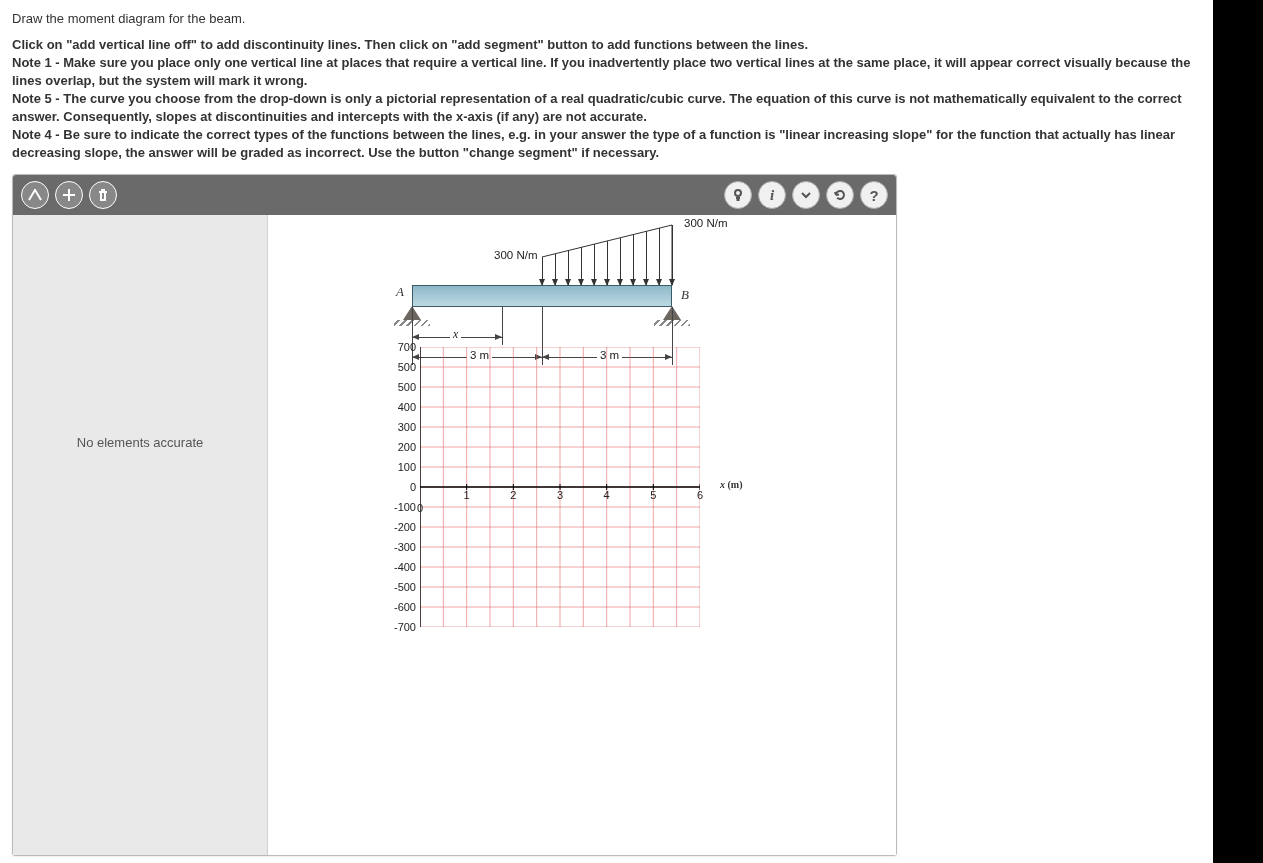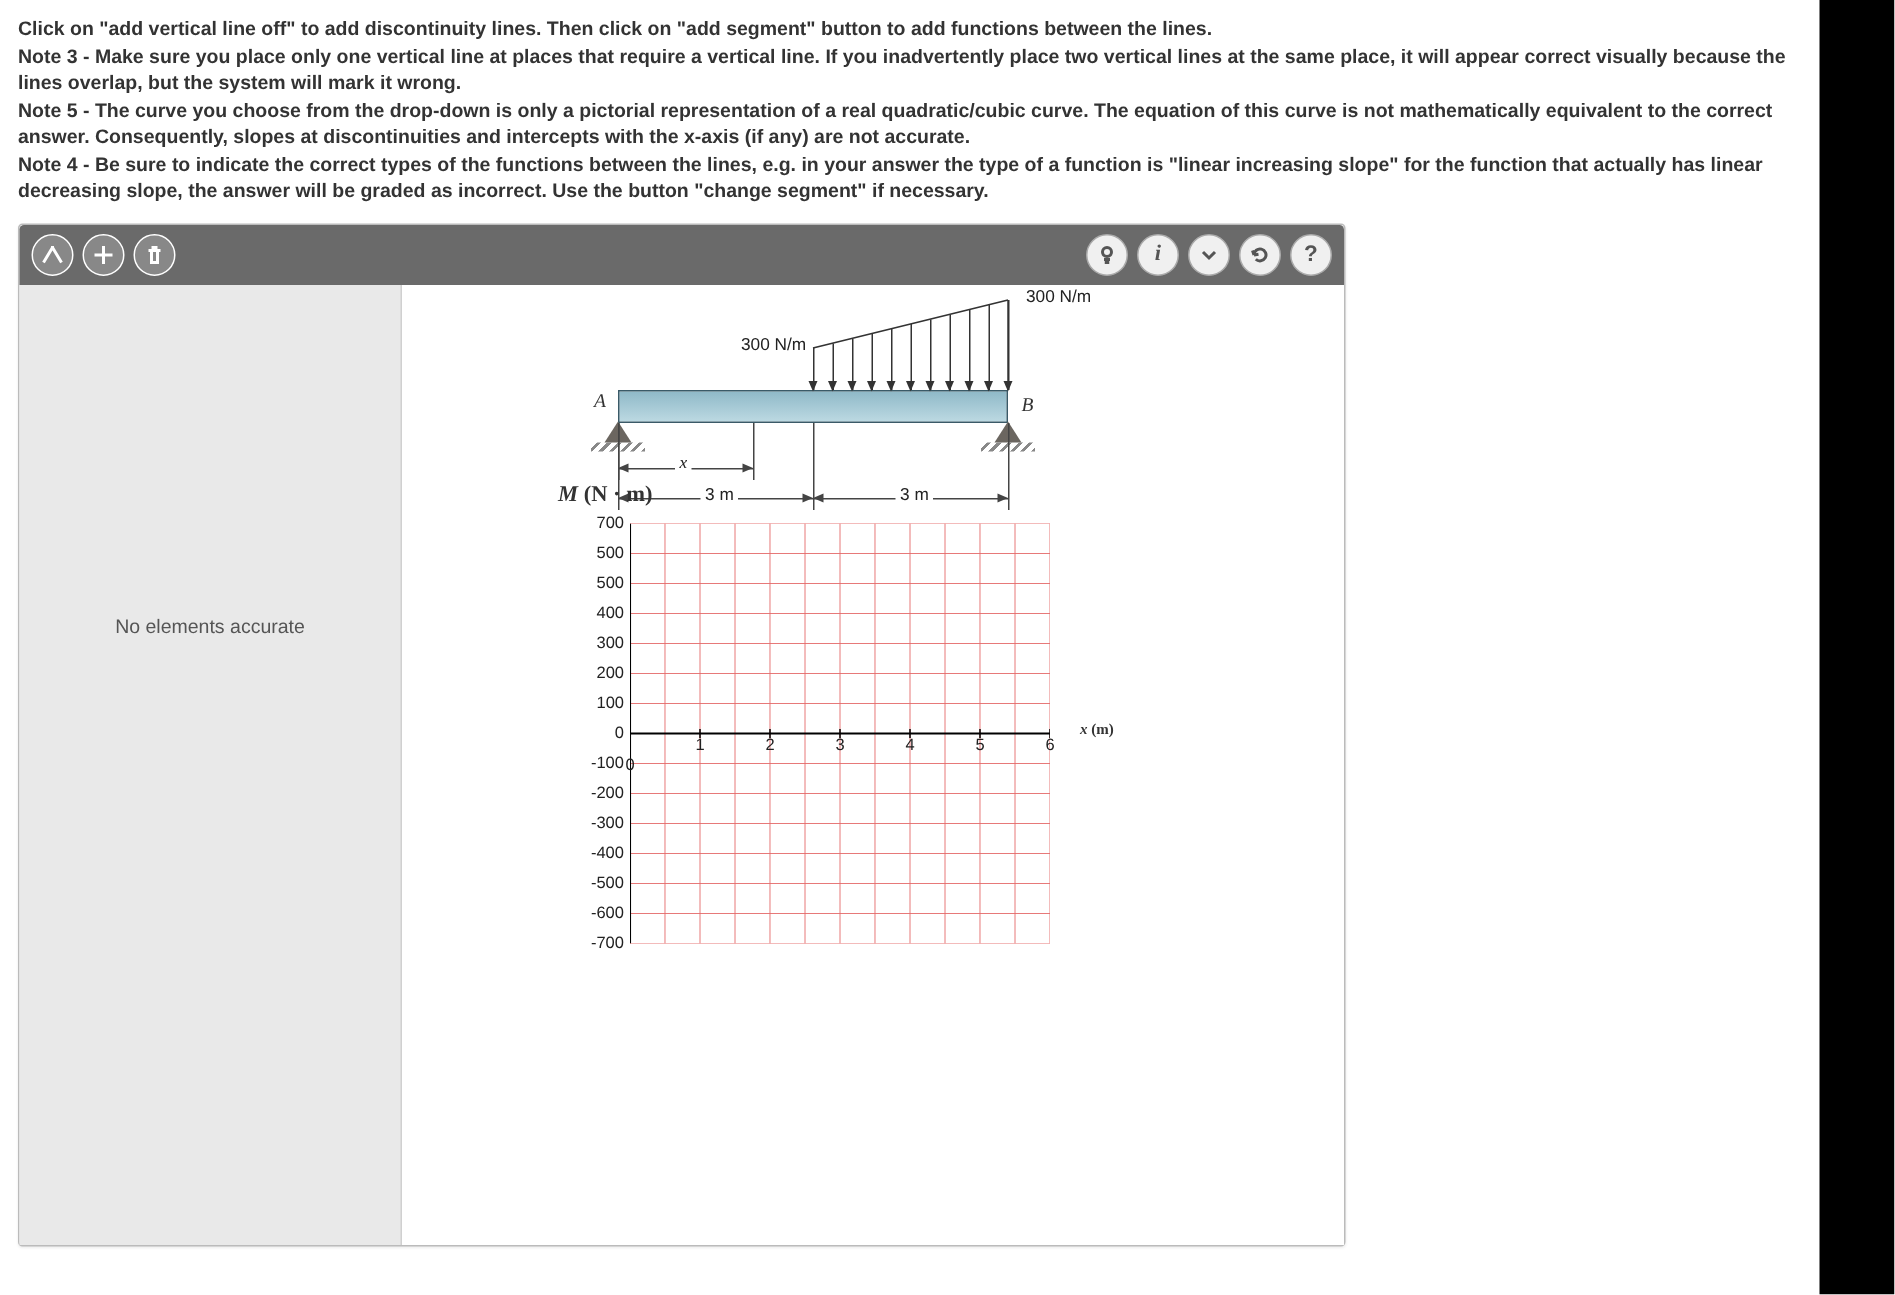--- a/index.html
+++ b/index.html
@@ -226,22 +226,23 @@
       font-size: 10px;
       white-space: nowrap;
     }
     .xlabel .unit { font-weight: bold; font-style: normal; }
   </style>
 </head>
 <body>
 
 <div class="main-area">
   <div class="instructions">
+    <div class="title">Draw the moment diagram for the beam.</div>
     <div class="line bold">Click on "add vertical line off" to add discontinuity lines. Then click on "add segment" button to add functions between the lines.</div>
-    <div class="line bold">Note 3 - Make sure you place only one vertical line at places that require a vertical line. If you inadvertently place two vertical lines at the same place, it will appear correct visually because the lines overlap, but the system will mark it wrong.</div>
+    <div class="line bold">Note 1 - Make sure you place only one vertical line at places that require a vertical line. If you inadvertently place two vertical lines at the same place, it will appear correct visually because the lines overlap, but the system will mark it wrong.</div>
     <div class="line bold">Note 5 - The curve you choose from the drop-down is only a pictorial representation of a real quadratic/cubic curve. The equation of this curve is not mathematically equivalent to the correct answer. Consequently, slopes at discontinuities and intercepts with the x-axis (if any) are not accurate.</div>
     <div class="line bold">Note 4 - Be sure to indicate the correct types of the functions between the lines, e.g. in your answer the type of a function is "linear increasing slope" for the function that actually has linear decreasing slope, the answer will be graded as incorrect. Use the button "change segment" if necessary.</div>
   </div>
 
   <div class="editor-frame">
     <div class="toolbar">
       <div class="tb-btn">
         <svg width="16" height="16" viewBox="0 0 16 16">
             <path d="M2 13 L8 3 M8 3 L14 13 M8 3 v-1"></path>
           </svg>
@@ -326,23 +327,20 @@
           <div class="dim-vert" style="left:0px; top:22px; height:58px"></div>
           <div class="dim-vert" style="left:130px; top:22px; height:58px"></div>
           <div class="dim-vert" style="left:260px; top:22px; height:58px"></div>
           <div class="dim-line" style="left:0px; width:130px; top:72px"></div>
           <div class="dim-line" style="left:130px; width:130px; top:72px"></div>
           <div class="dim-label" style="left:55px; top:64px">3 m</div>
           <div class="dim-label" style="left:185px; top:64px">3 m</div>
         </div>
 
         <div class="graph-area">
-          <div class="graph-title">
-            <span>M</span><span class="unit"> (N · m)</span>
-          </div>
           <div class="grid-box">
             <svg class="grid-svg" viewBox="0 0 280 280">
 
               <g stroke="#e46a6a" stroke-width="0.6">
 
                 <line x1="0" y1="0" x2="0" y2="280"></line>
                 <line x1="23.33" y1="0" x2="23.33" y2="280"></line>
                 <line x1="46.67" y1="0" x2="46.67" y2="280"></line>
                 <line x1="70" y1="0" x2="70" y2="280"></line>
                 <line x1="93.33" y1="0" x2="93.33" y2="280"></line>

